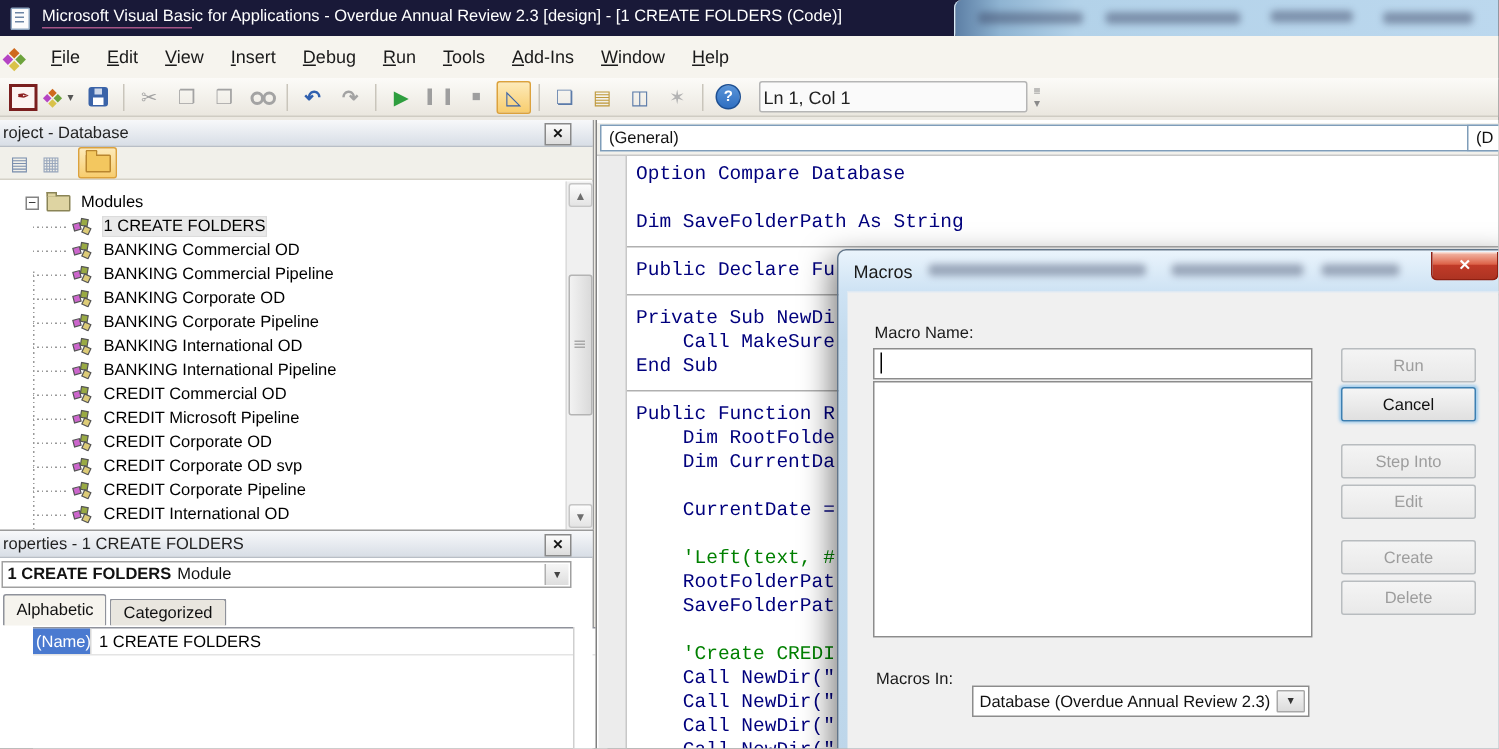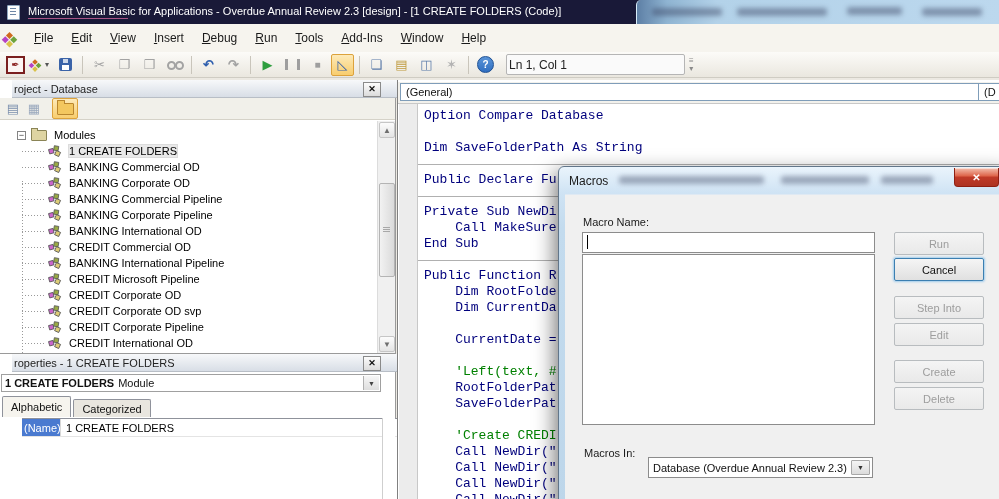--- a/index.html
+++ b/index.html
@@ -50,21 +50,21 @@
   .cssfind::before{left:0;}.cssfind::after{left:8px;}
   .cssbreak{width:9px;height:11px;border-left:3px solid #9e9e9e;border-right:3px solid #9e9e9e;}
   .csshelp{width:15px;height:15px;border-radius:50%;background:linear-gradient(#5a94d8,#2f6fc1);
       color:#fff;font-weight:bold;font-size:10px;display:flex;align-items:center;justify-content:center;
       border:1px solid #1d4f92;}
   .lncol{margin-left:8px;width:175px;height:19px;background:#fafafa;border:1px solid #b5b5b5;
       border-radius:2px;display:flex;align-items:center;padding-left:2px;font-size:12px;color:#222;}
   .tgrip{margin-left:4px;color:#8a8a8a;font-size:8px;line-height:1;text-align:center;}
 
   
-  .ptitle{position:absolute;left:12px;top:0;width:100%;height:18px;
+  .ptitle{position:absolute;left:0;top:0;width:100%;height:18px;
       background:linear-gradient(#f7f8fa,#d8dee6);border-bottom:1px solid #b8bec6;
       font-size:11px;color:#222;display:flex;align-items:center;padding-left:2px;box-sizing:border-box;}
   .xbtn{position:absolute;top:2px;width:16px;height:13px;background:linear-gradient(#fcfcfc,#dcdcdc);
       border:1px solid #8a8a8a;display:flex;align-items:center;justify-content:center;
       font-size:9px;font-weight:bold;color:#111;line-height:1;}
 
   
   .project{position:absolute;left:0;top:80px;width:395px;height:273px;background:#fff;
       border-right:1px solid #9a9a9a;}
   .project .xbtn{right:14px;}
@@ -320,66 +320,66 @@
             </svg>
             <span class="tree-label">BANKING Commercial OD</span>
           </div>
           <div class="trow">
             <span class="hstub"></span>
             <svg class="modicon" width="14" height="12" viewBox="0 0 14 12">
               <rect x="1" y="4" width="4.5" height="4.5" transform="rotate(-15 3 6)" fill="#cc66cc" stroke="#555" stroke-width="0.8"></rect>
               <rect x="6" y="1" width="4.5" height="4.5" transform="rotate(10 8 3)" fill="#99aa44" stroke="#555" stroke-width="0.8"></rect>
               <rect x="7.5" y="6" width="4.5" height="4.5" transform="rotate(25 9 8)" fill="#ddcc77" stroke="#555" stroke-width="0.8"></rect>
             </svg>
+            <span class="tree-label">BANKING Commercial Pipeline</span>
+          </div>
+          <div class="trow">
+            <span class="hstub"></span>
+            <svg class="modicon" width="14" height="12" viewBox="0 0 14 12">
+              <rect x="1" y="4" width="4.5" height="4.5" transform="rotate(-15 3 6)" fill="#cc66cc" stroke="#555" stroke-width="0.8"></rect>
+              <rect x="6" y="1" width="4.5" height="4.5" transform="rotate(10 8 3)" fill="#99aa44" stroke="#555" stroke-width="0.8"></rect>
+              <rect x="7.5" y="6" width="4.5" height="4.5" transform="rotate(25 9 8)" fill="#ddcc77" stroke="#555" stroke-width="0.8"></rect>
+            </svg>
             <span class="tree-label">BANKING Corporate OD</span>
           </div>
           <div class="trow">
             <span class="hstub"></span>
             <svg class="modicon" width="14" height="12" viewBox="0 0 14 12">
               <rect x="1" y="4" width="4.5" height="4.5" transform="rotate(-15 3 6)" fill="#cc66cc" stroke="#555" stroke-width="0.8"></rect>
               <rect x="6" y="1" width="4.5" height="4.5" transform="rotate(10 8 3)" fill="#99aa44" stroke="#555" stroke-width="0.8"></rect>
               <rect x="7.5" y="6" width="4.5" height="4.5" transform="rotate(25 9 8)" fill="#ddcc77" stroke="#555" stroke-width="0.8"></rect>
             </svg>
-            <span class="tree-label">BANKING Commercial Pipeline</span>
-          </div>
-          <div class="trow">
-            <span class="hstub"></span>
-            <svg class="modicon" width="14" height="12" viewBox="0 0 14 12">
-              <rect x="1" y="4" width="4.5" height="4.5" transform="rotate(-15 3 6)" fill="#cc66cc" stroke="#555" stroke-width="0.8"></rect>
-              <rect x="6" y="1" width="4.5" height="4.5" transform="rotate(10 8 3)" fill="#99aa44" stroke="#555" stroke-width="0.8"></rect>
-              <rect x="7.5" y="6" width="4.5" height="4.5" transform="rotate(25 9 8)" fill="#ddcc77" stroke="#555" stroke-width="0.8"></rect>
-            </svg>
             <span class="tree-label">BANKING Corporate Pipeline</span>
           </div>
           <div class="trow">
             <span class="hstub"></span>
             <svg class="modicon" width="14" height="12" viewBox="0 0 14 12">
               <rect x="1" y="4" width="4.5" height="4.5" transform="rotate(-15 3 6)" fill="#cc66cc" stroke="#555" stroke-width="0.8"></rect>
               <rect x="6" y="1" width="4.5" height="4.5" transform="rotate(10 8 3)" fill="#99aa44" stroke="#555" stroke-width="0.8"></rect>
               <rect x="7.5" y="6" width="4.5" height="4.5" transform="rotate(25 9 8)" fill="#ddcc77" stroke="#555" stroke-width="0.8"></rect>
             </svg>
             <span class="tree-label">BANKING International OD</span>
           </div>
           <div class="trow">
             <span class="hstub"></span>
             <svg class="modicon" width="14" height="12" viewBox="0 0 14 12">
               <rect x="1" y="4" width="4.5" height="4.5" transform="rotate(-15 3 6)" fill="#cc66cc" stroke="#555" stroke-width="0.8"></rect>
               <rect x="6" y="1" width="4.5" height="4.5" transform="rotate(10 8 3)" fill="#99aa44" stroke="#555" stroke-width="0.8"></rect>
               <rect x="7.5" y="6" width="4.5" height="4.5" transform="rotate(25 9 8)" fill="#ddcc77" stroke="#555" stroke-width="0.8"></rect>
             </svg>
+            <span class="tree-label">BANKING International Pipeline</span>
+          </div>
+          <div class="trow">
+            <span class="hstub"></span>
+            <svg class="modicon" width="14" height="12" viewBox="0 0 14 12">
+              <rect x="1" y="4" width="4.5" height="4.5" transform="rotate(-15 3 6)" fill="#cc66cc" stroke="#555" stroke-width="0.8"></rect>
+              <rect x="6" y="1" width="4.5" height="4.5" transform="rotate(10 8 3)" fill="#99aa44" stroke="#555" stroke-width="0.8"></rect>
+              <rect x="7.5" y="6" width="4.5" height="4.5" transform="rotate(25 9 8)" fill="#ddcc77" stroke="#555" stroke-width="0.8"></rect>
+            </svg>
             <span class="tree-label">CREDIT Commercial OD</span>
-          </div>
-          <div class="trow">
-            <span class="hstub"></span>
-            <svg class="modicon" width="14" height="12" viewBox="0 0 14 12">
-              <rect x="1" y="4" width="4.5" height="4.5" transform="rotate(-15 3 6)" fill="#cc66cc" stroke="#555" stroke-width="0.8"></rect>
-              <rect x="6" y="1" width="4.5" height="4.5" transform="rotate(10 8 3)" fill="#99aa44" stroke="#555" stroke-width="0.8"></rect>
-              <rect x="7.5" y="6" width="4.5" height="4.5" transform="rotate(25 9 8)" fill="#ddcc77" stroke="#555" stroke-width="0.8"></rect>
-            </svg>
-            <span class="tree-label">BANKING International Pipeline</span>
           </div>
           <div class="trow">
             <span class="hstub"></span>
             <svg class="modicon" width="14" height="12" viewBox="0 0 14 12">
               <rect x="1" y="4" width="4.5" height="4.5" transform="rotate(-15 3 6)" fill="#cc66cc" stroke="#555" stroke-width="0.8"></rect>
               <rect x="6" y="1" width="4.5" height="4.5" transform="rotate(10 8 3)" fill="#99aa44" stroke="#555" stroke-width="0.8"></rect>
               <rect x="7.5" y="6" width="4.5" height="4.5" transform="rotate(25 9 8)" fill="#ddcc77" stroke="#555" stroke-width="0.8"></rect>
             </svg>
             <span class="tree-label">CREDIT Microsoft Pipeline</span>
           </div>

